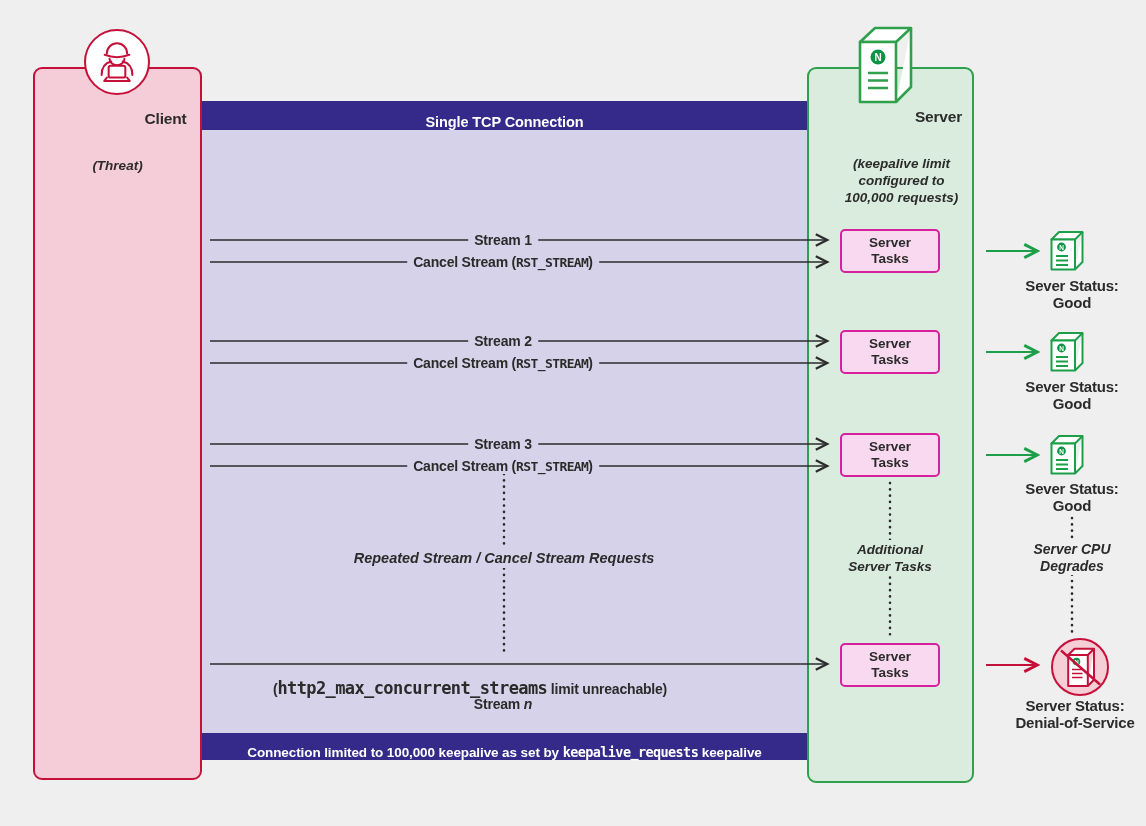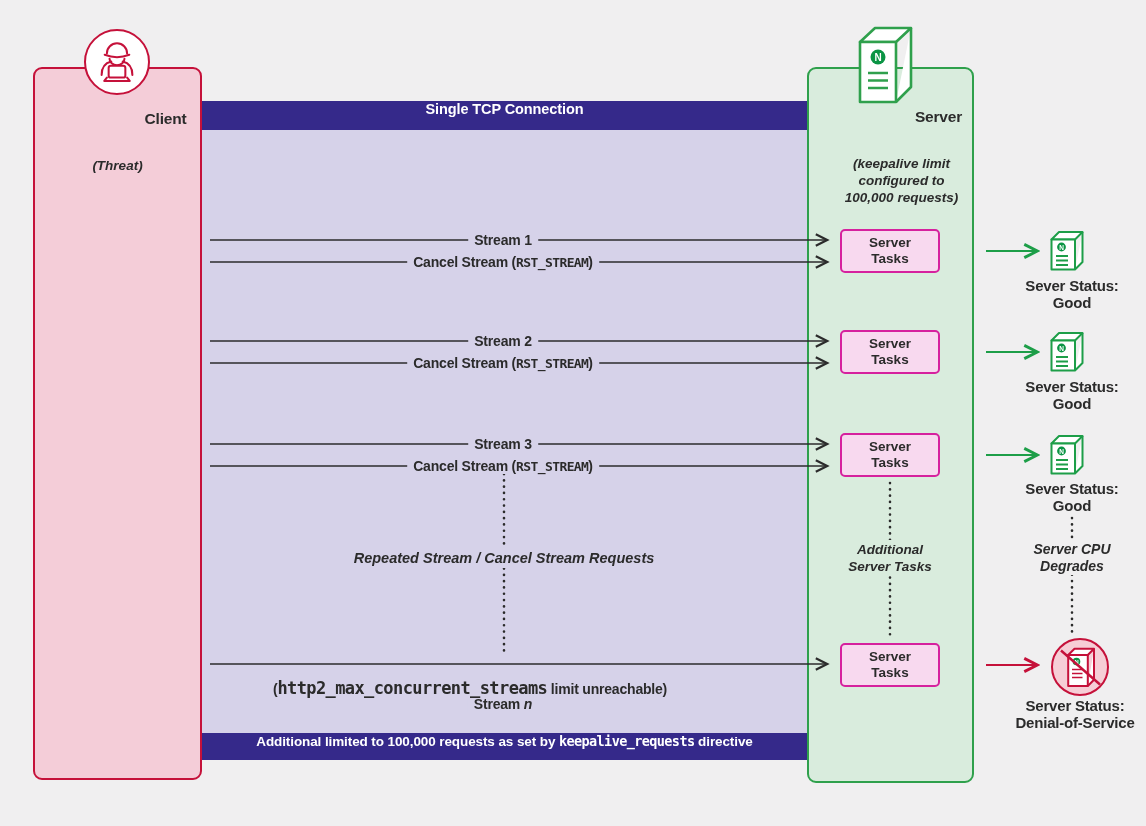--- a/index.html
+++ b/index.html
@@ -11,21 +11,21 @@
   .client-box{left:33px;top:67px;width:169px;height:713px;background:#f4cdd8;
     border:2.5px solid #c5113a;border-radius:9px;box-sizing:border-box;z-index:1;}
   .client-circle{left:84px;top:29px;width:66px;height:66px;background:#fff;
     border:2.5px solid #c5113a;border-radius:50%;box-sizing:border-box;z-index:6;
     display:flex;align-items:center;justify-content:center;}
   .col-title{font-weight:bold;font-size:15.5px;letter-spacing:-0.2px;z-index:2;padding-left:48px;}
   .col-sub{font-style:italic;font-size:13.5px;font-weight:bold;line-height:17px;z-index:2;margin-top:24px;}
   
   .band{left:202px;top:101px;width:605px;height:659px;background:#d6d2e9;z-index:0;}
   .band-bar{left:202px;width:605px;background:#35298a;color:#fff;display:flex;
-    align-items:flex-start;justify-content:center;z-index:2;}
+    align-items:flex-end;justify-content:center;z-index:2;}
   .band-head{top:101px;height:29px;font-weight:bold;font-size:14.5px;letter-spacing:-0.1px;}
   .band-foot{top:733px;height:27px;font-weight:bold;font-size:13.5px;letter-spacing:-0.1px;}
   
   .server-col{left:807px;top:67px;width:167px;height:716px;background:#d9ecdd;
     border:2.5px solid #2fa04c;border-radius:9px;box-sizing:border-box;z-index:1;}
   
   .connectors{left:0;top:0;z-index:3;}
   
   .line-label{z-index:4;transform:translate(-50%,-50%);white-space:nowrap;
     font-weight:bold;font-size:14px;letter-spacing:-0.2px;background:#d6d2e9;padding:0 6px;}
@@ -70,21 +70,21 @@
       </svg>
     </span>
   </div>
   <div class="abs ctr col-title" style="left:33px;top:110px;width:169px;">Client</div>
   <div class="abs ctr col-sub" style="left:33px;top:133px;width:169px;">(Threat)</div>
 
   <div class="abs band-bar band-head">
     <span>Single TCP Connection</span>
   </div>
   <div class="abs band-bar band-foot">
-    <span><span>Additional limited to 100,000 requests as set by </span><span class="mono" style="font-size:13.5px;">keepalive_requests</span><span> directive</span></span>
+    <span><span>Connection limited to 100,000 keepalive as set by </span><span class="mono" style="font-size:13.5px;">keepalive_requests</span><span> keepalive</span></span>
   </div>
 
   <div class="abs server-col"></div>
   <div class="abs icon-wrap" style="left:858px;top:26px;">
     <svg width="64" height="80" viewBox="0 0 64 80" fill="none" stroke="#2fa04c" stroke-width="2.6" stroke-linejoin="round">
       <path d="M2 16 L17 2 H53 L38 16 Z" fill="#fff"></path>
       <path d="M38 76 L53 61 V2" fill="#fff"></path>
       <rect x="2" y="16" width="36" height="60" fill="#fff"></rect>
       <circle cx="20" cy="31" r="7.5" fill="#0b9444" stroke="none"></circle>
       <text x="20" y="35" text-anchor="middle" fill="#fff" stroke="none" font-family="Liberation Sans,sans-serif" font-size="10" font-weight="bold">N</text>

